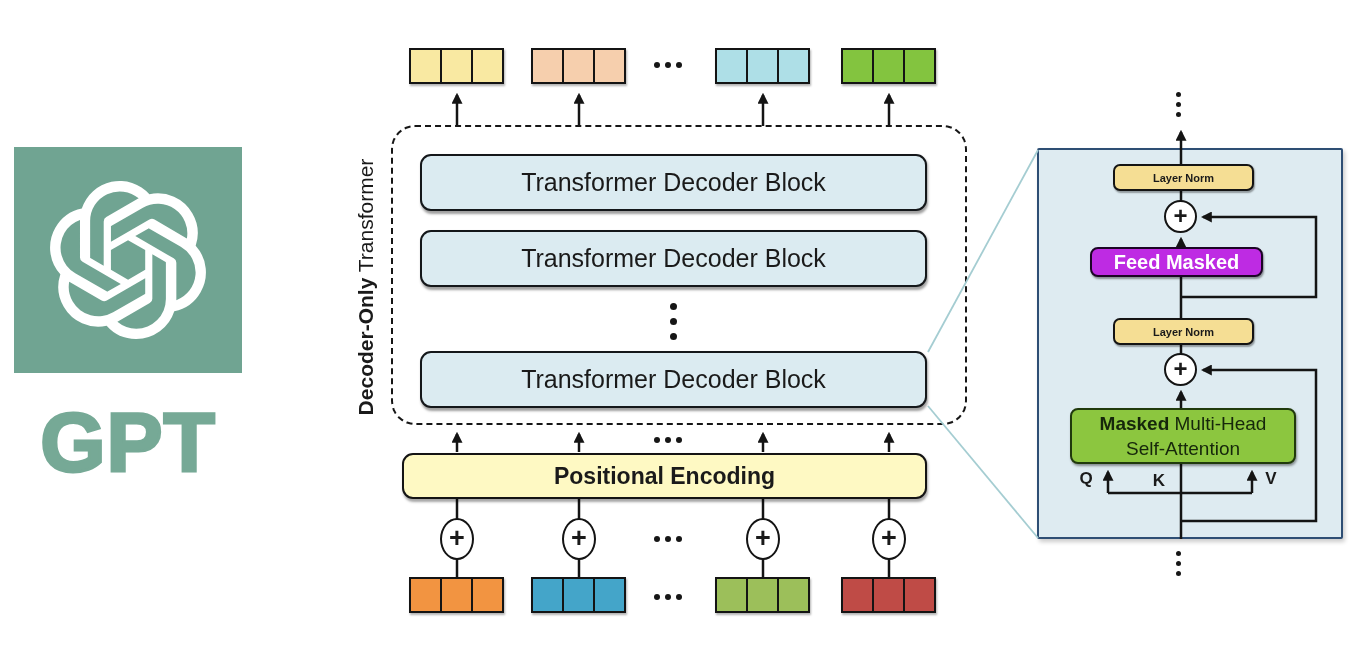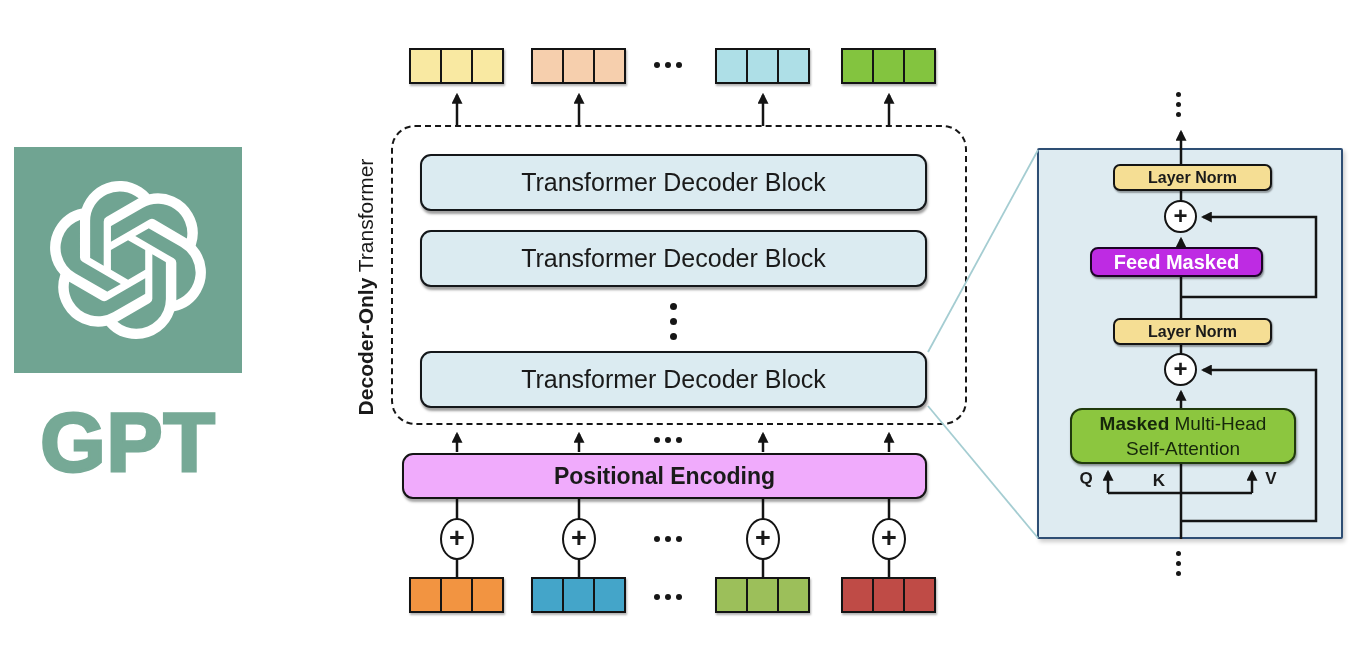--- a/index.html
+++ b/index.html
@@ -50,22 +50,22 @@
   .hdots{display:flex;gap:5px;}
   .hdots i{width:6px;height:6px;border-radius:50%;background:#161616;}
   .vdots{display:flex;flex-direction:column;gap:8px;}
   .vdots i{width:7px;height:7px;border-radius:50%;background:#161616;}
   .vdots.small{gap:5px;}
   .vdots.small i{width:5px;height:5px;}
 
   
   .panel-bg{left:1037px;top:148px;width:306px;height:391px;border:2.5px solid #2E4E74;box-sizing:border-box;
     box-shadow:2px 3px 4px rgba(0,0,0,0.2);border-radius:2px;}
-  .lnorm{left:1113px;width:159px;height:27px;border:2px solid #141414;border-radius:7px;box-sizing:border-box;
-    display:flex;align-items:center;justify-content:center;font-size:16px;font-weight:700;
+  .lnorm{left:1113px;width:141px;height:27px;border:2px solid #141414;border-radius:7px;box-sizing:border-box;
+    display:flex;align-items:center;justify-content:center;font-size:11px;font-weight:700;
     box-shadow:1px 1.5px 1.5px rgba(0,0,0,0.35);}
   .ffbox{left:1090px;top:247px;width:173px;height:30px;border:2.4px solid #1c0426;border-radius:8px;box-sizing:border-box;
     display:flex;align-items:center;justify-content:center;font-size:20px;font-weight:700;color:#ffffff;
     box-shadow:1px 2px 2px rgba(0,0,0,0.4);}
   .attnbox{left:1070px;top:408px;width:226px;height:56px;border:2.3px solid #203a0c;border-radius:12px;box-sizing:border-box;
     display:flex;flex-direction:column;align-items:center;justify-content:center;font-size:19px;line-height:25px;
     color:#16270b;white-space:pre;box-shadow:1px 2px 2.5px rgba(0,0,0,0.4);}
   .attnbox b{font-weight:700;}
   .qkv{font-size:17px;font-weight:600;width:20px;text-align:center;}
 </style>
@@ -148,21 +148,21 @@
   <div class="abs z3 dblock" style="top: 351px; background-color: rgb(219, 235, 241);">
     <span>Transformer </span><b>Decoder</b><span> Block</span>
   </div>
 
   <div class="abs z3 vdots" style="left:670px;top:303px;">
       <i></i>
       <i></i>
       <i></i>
     </div>
 
-  <div class="abs z3 pebar" style="background-color: #f0abfc;">Positional Encoding</div>
+  <div class="abs z3 pebar" style="background-color: #fef9c3;">Positional Encoding</div>
 
   <div class="abs z3 tok" style="left:409px;top:48px;">
       <div class="cell" style="background-color: rgb(249, 233, 162);"></div>
       <div class="cell" style="background-color: rgb(249, 233, 162);"></div>
       <div class="cell" style="background-color: rgb(249, 233, 162);"></div>
     </div>
   <div class="abs z3 tok" style="left:531px;top:48px;">
       <div class="cell" style="background-color: rgb(246, 207, 173);"></div>
       <div class="cell" style="background-color: rgb(246, 207, 173);"></div>
       <div class="cell" style="background-color: rgb(246, 207, 173);"></div>
@@ -228,21 +228,21 @@
   <div class="abs z3 vdots small" style="left:1176px;top:92px;">
       <i></i>
       <i></i>
       <i></i>
     </div>
   <div class="abs z3 lnorm" style="top: 164px; background-color: rgb(245, 222, 148);">Layer Norm</div>
   <div class="abs z3 plus-sm" style="left:1164px;top:200px;">+</div>
   <div class="abs z3 ffbox" style="background-color: rgb(190, 43, 227);">Feed Masked</div>
   <div class="abs z3 lnorm" style="top: 318px; background-color: rgb(245, 222, 148);">Layer Norm</div>
   <div class="abs z3 plus-sm" style="left:1164px;top:353px;">+</div>
-  <div class="abs z3 attnbox" style="background-color: rgb(140, 198, 63);">
+  <div class="abs z3 attnbox" style="background-color: rgb(140, 198, 63); border-radius: 8px;">
     <span><b>Masked</b><span> Multi-Head</span></span>
     <span>Self-Attention</span>
   </div>
   <div class="abs z3 qkv" style="left:1076px;top:469px;">Q</div>
   <div class="abs z3 qkv" style="left:1149px;top:471px;">K</div>
   <div class="abs z3 qkv" style="left:1261px;top:469px;">V</div>
   <div class="abs z3 vdots small" style="left:1176px;top:551px;">
       <i></i>
       <i></i>
       <i></i>

